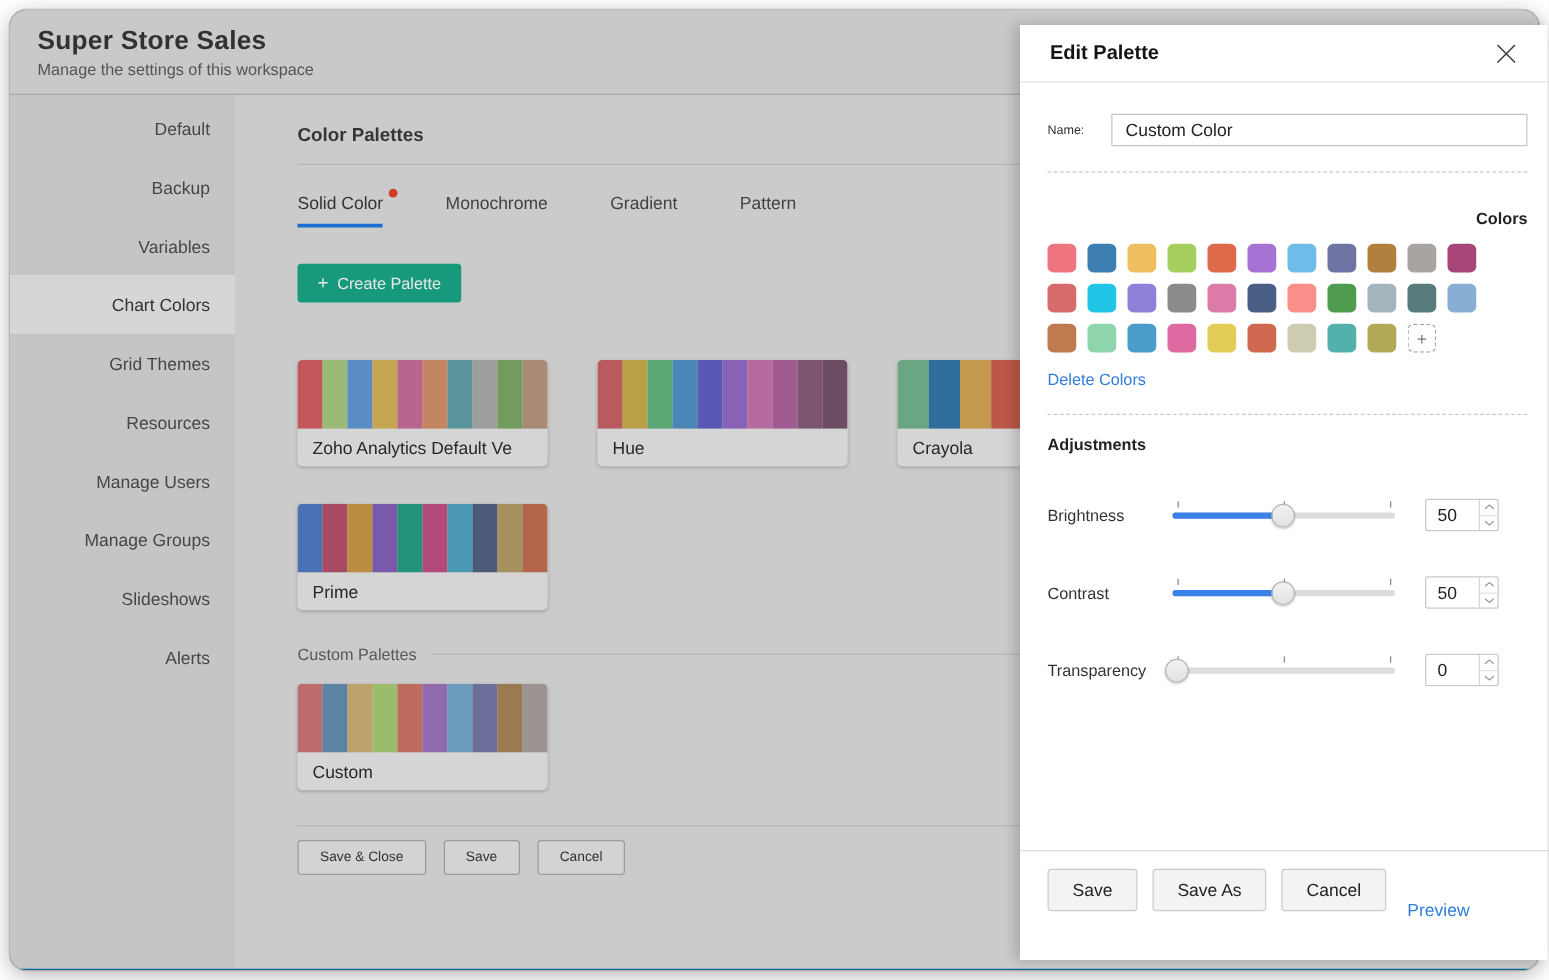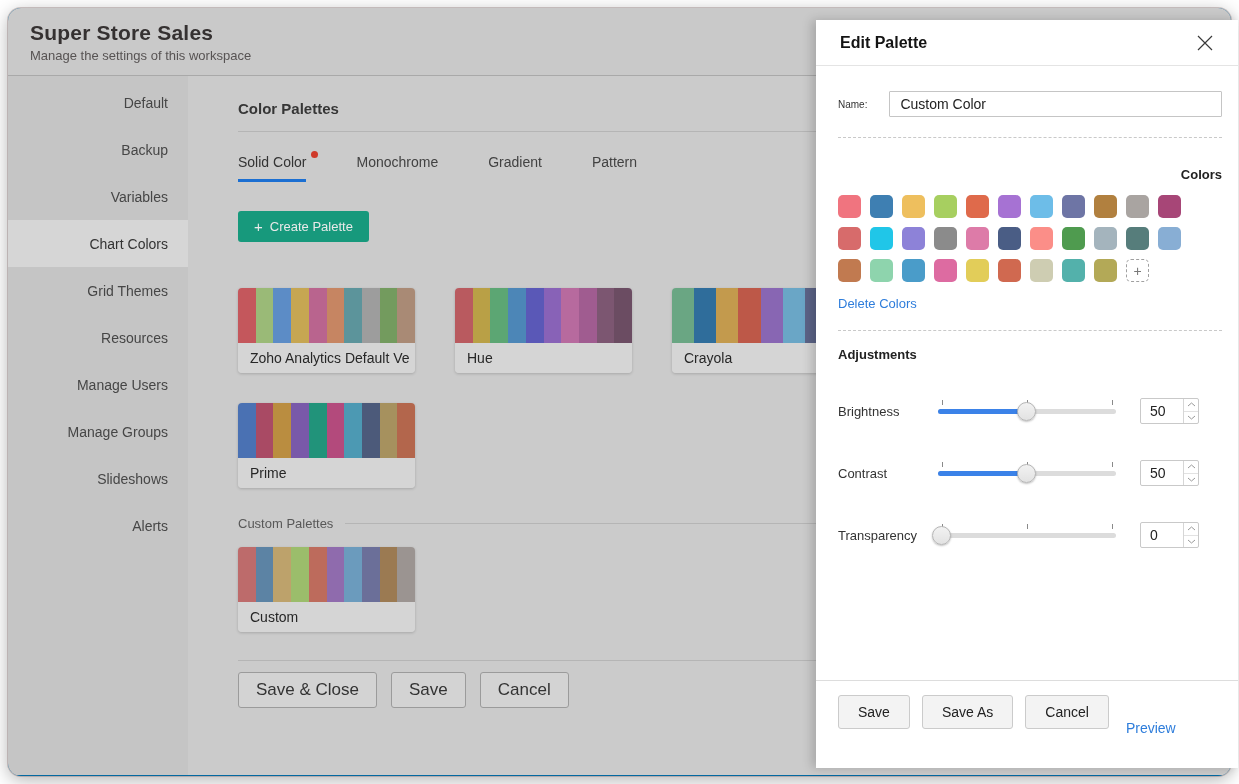--- a/index.html
+++ b/index.html
@@ -32,34 +32,34 @@
   .tab { font-size:14px; color:#424242; padding-bottom:9px; position:relative; cursor:pointer; }
   .tab.active { color:#333; border-bottom:3px solid #1b6fd2; }
   .tab .dot { position:absolute; right:-12px; top:-3px; width:7px; height:7px; border-radius:50%; background:#cf3a2a; }
 
   .create-btn { display:inline-flex; align-items:center; gap:7px; margin-top:29px;
     background:#17997c; color:#e9e9e9; font-size:13px; padding:8px 16px; border-radius:3px;
     border:none; cursor:pointer; }
   .create-btn .plus { font-size:15px; line-height:11px; }
 
   .cards-row { display:flex; gap:40px; margin-top:46px; }
-  .card { width:177px; border-radius:4px; box-shadow:0 1px 3px rgba(0,0,0,.18); cursor:pointer; }
+  .card { width:200px; border-radius:4px; box-shadow:0 1px 3px rgba(0,0,0,.18); cursor:pointer; }
   .strip { display:flex; height:55px; border-radius:4px 4px 0 0; overflow:hidden; }
   .strip > div { flex:1; }
   .card-label { height:30px; background:#d5d5d5; border-radius:0 0 4px 4px;
     display:flex; align-items:center; padding-left:12px; font-size:14px; color:#272727; }
 
   .custom-sep { display:flex; align-items:center; margin-top:28px; width:578px; }
   .custom-sep .txt { font-size:13px; color:#585858; margin-right:12px; white-space:nowrap; }
   .custom-sep .line { flex:1; border-top:1px solid #b5b5b5; }
 
   .main-footer-rule { border-bottom:1px solid #b5b5b5; margin-top:28px; width:578px; }
   .main-footer { display:flex; gap:14px; margin-top:11px; }
   .gray-btn { background:#d3d3d3; border:1px solid #9b9b9b; border-radius:3px;
-    font-size:17px; color:#333; padding:7px 17px; font-family:inherit; cursor:pointer; }
+    font-size:11px; color:#333; padding:7px 17px; font-family:inherit; cursor:pointer; }
 
   
   .panel { position:absolute; left:816px; top:20px; width:422px; height:748px; background:#fff;
     box-shadow:-4px 0 10px rgba(0,0,0,.18); z-index:10; }
   .panel-hdr { height:46px; display:flex; align-items:center; justify-content:space-between;
     padding:0 20px 0 24px; border-bottom:1px solid #e4e4e4; }
   .panel-title { font-size:16px; font-weight:bold; color:#141414; }
   .close-btn { background:none; border:none; cursor:pointer; padding:4px; line-height:0; }
 
   .panel-body { padding:0 16px 0 22px; }

